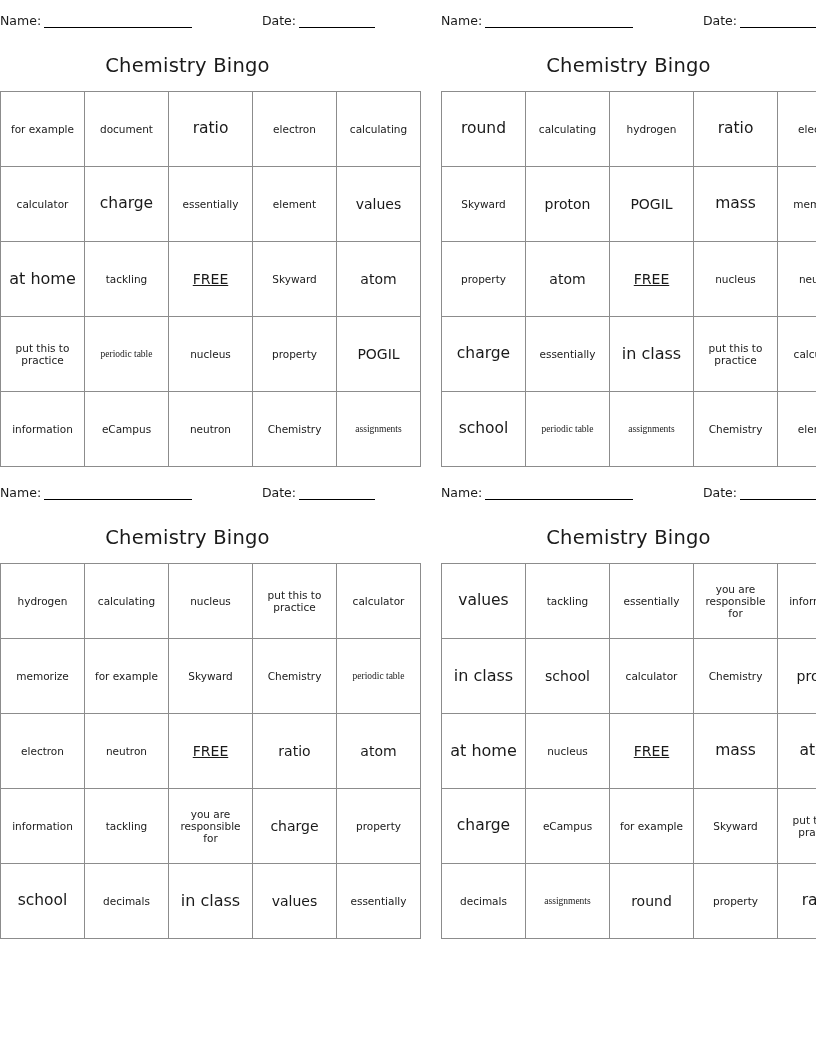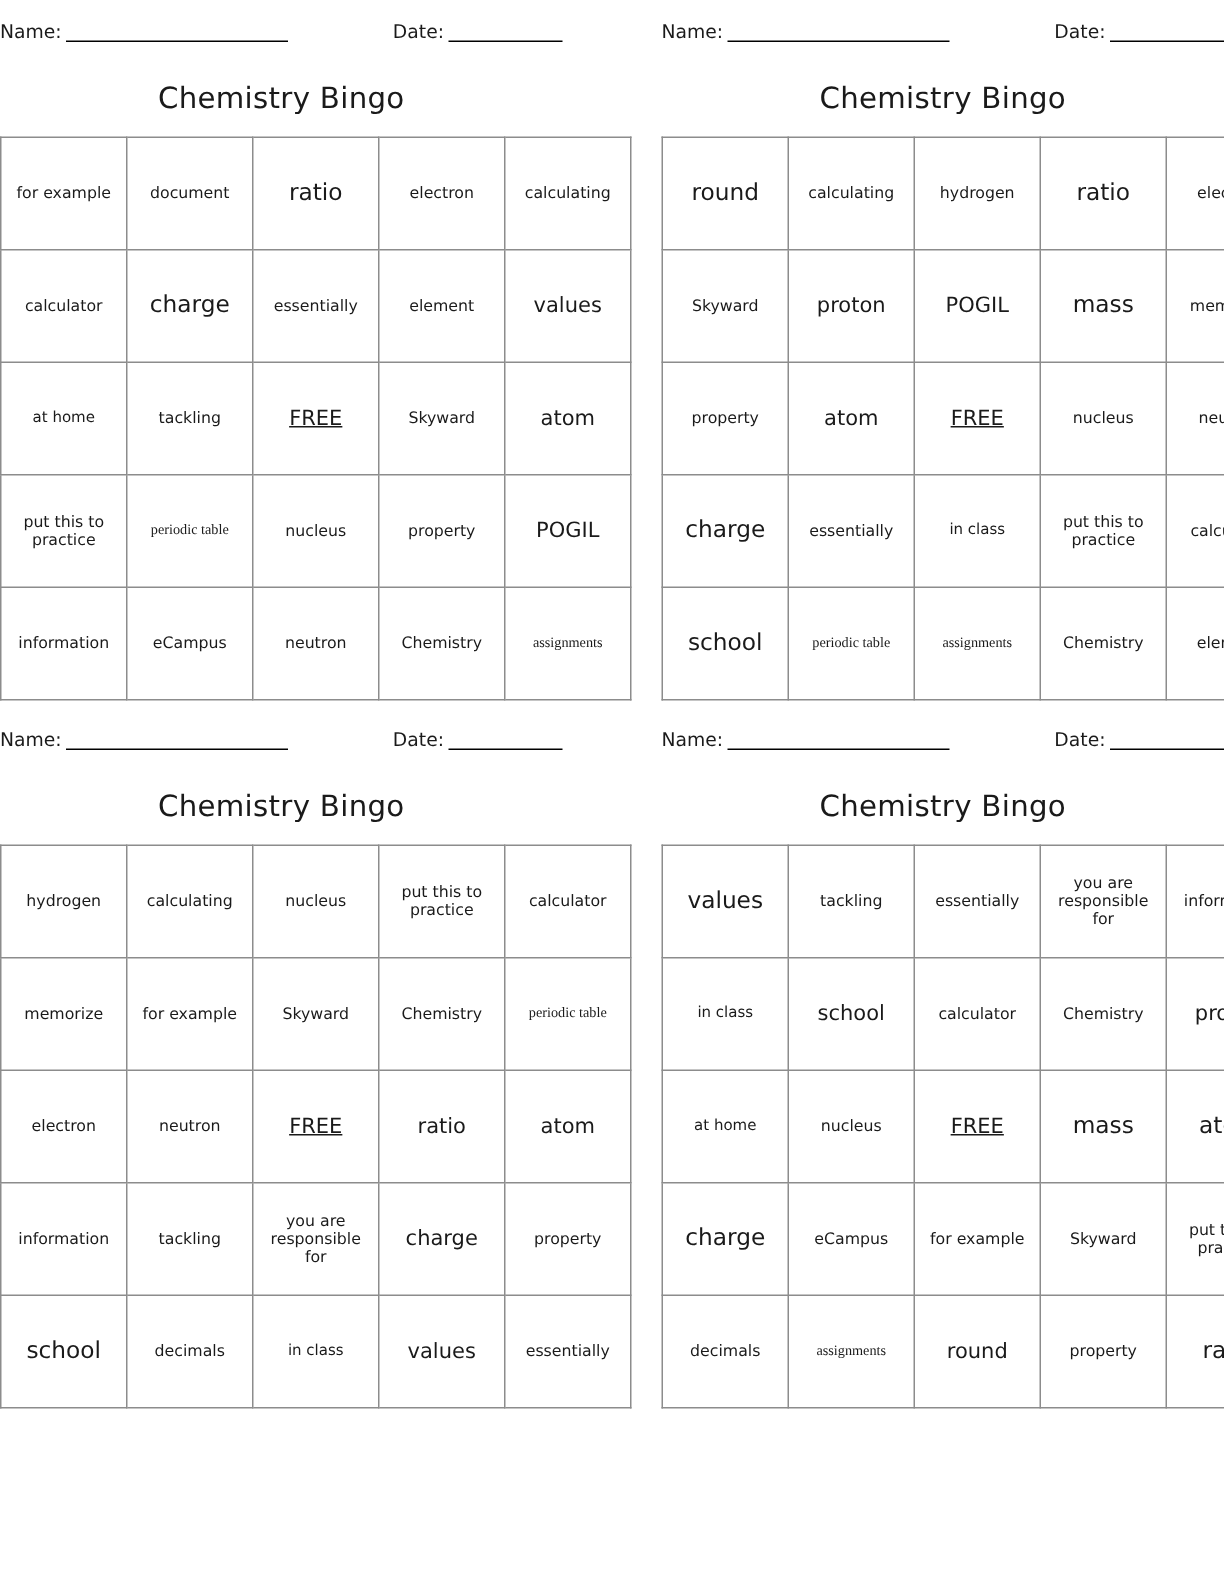--- a/index.html
+++ b/index.html
@@ -75,21 +75,21 @@
     width: 75px;
     height: 70px;
     text-align: center;
     vertical-align: middle;
     padding: 2px 4px;
     line-height: 1.15;
     word-wrap: break-word;
   }
   .s10 { font-size: 9.5px; font-family: Liberation Serif, serif; }
   .s11 { font-size: 10.5px; }
-  .s12 { font-size: 10px; margin-left: 23px; }
+  .s12 { font-size: 16px; margin-left: 23px; }
   .s14 { font-size: 14px; }
   .s15 { font-size: 15.5px; }
   .free {
     font-size: 14px;
     font-weight: normal;
     text-decoration: underline;
   }
 </style>
 </head>
 <body>

